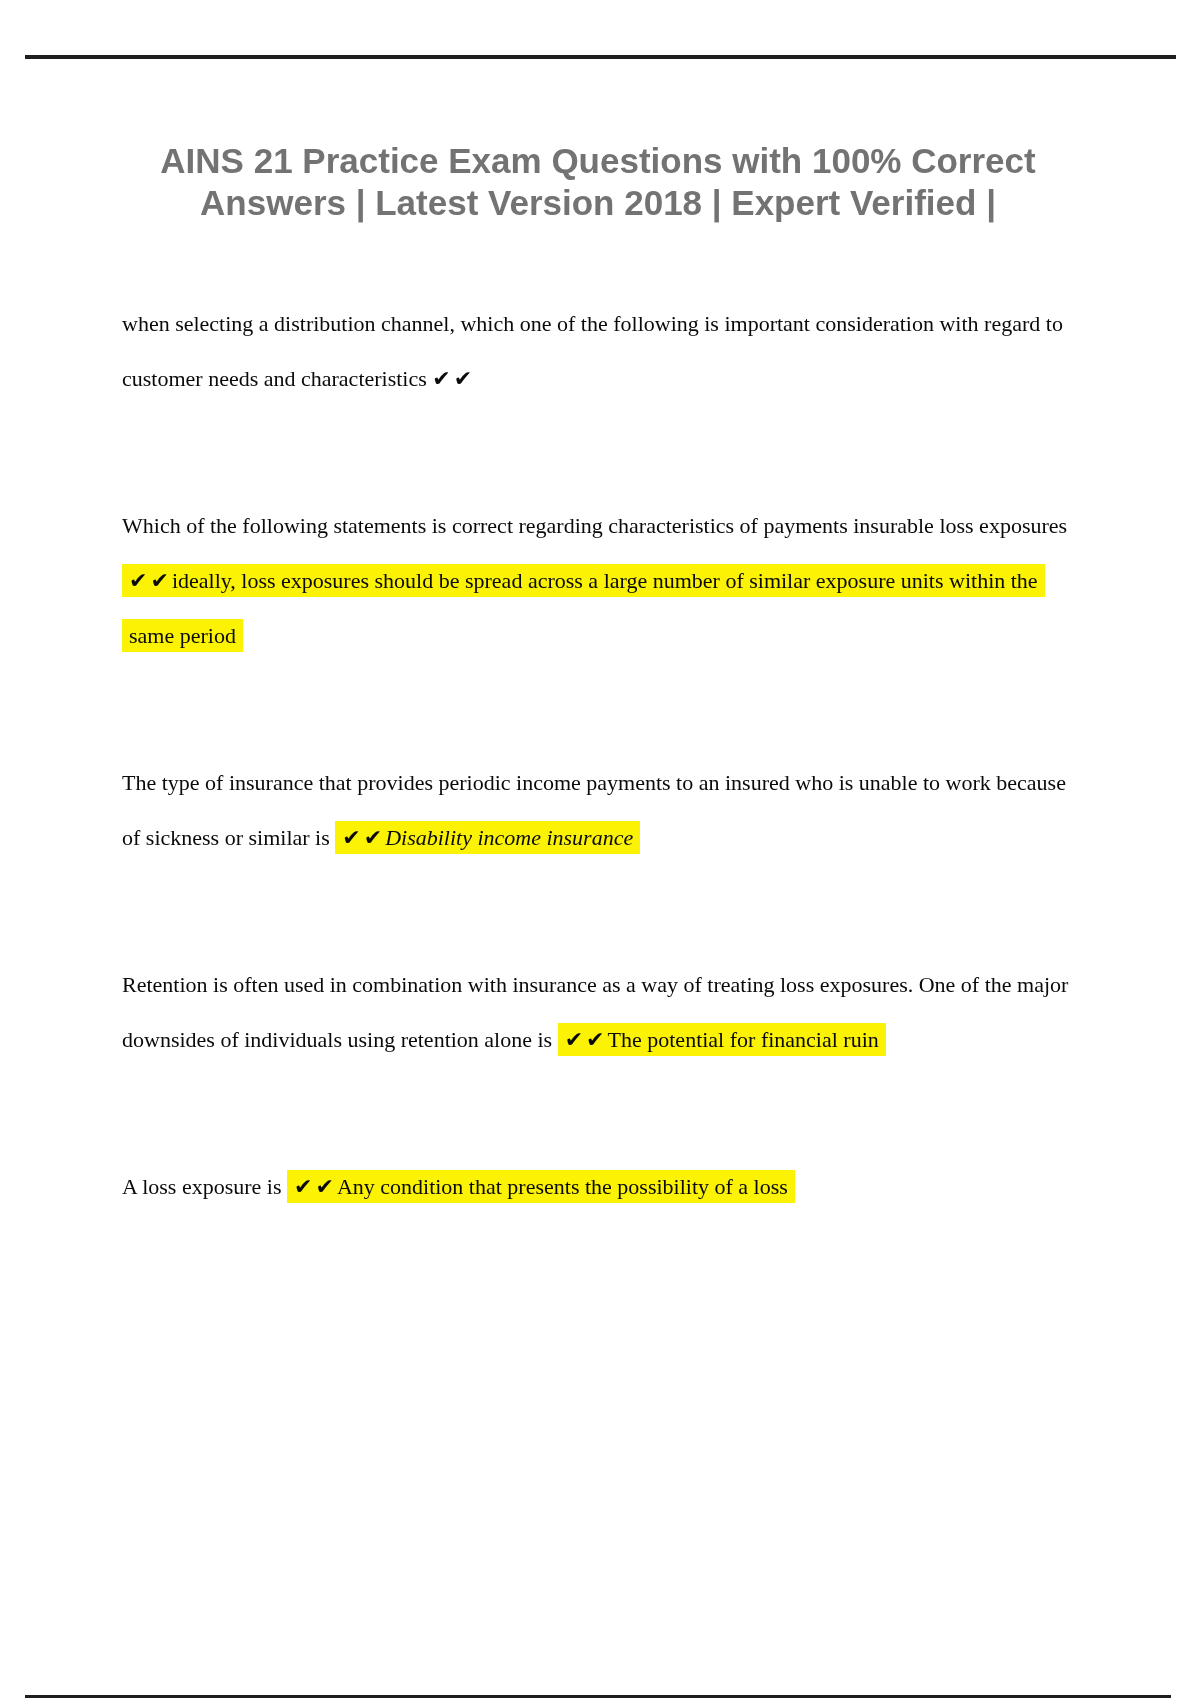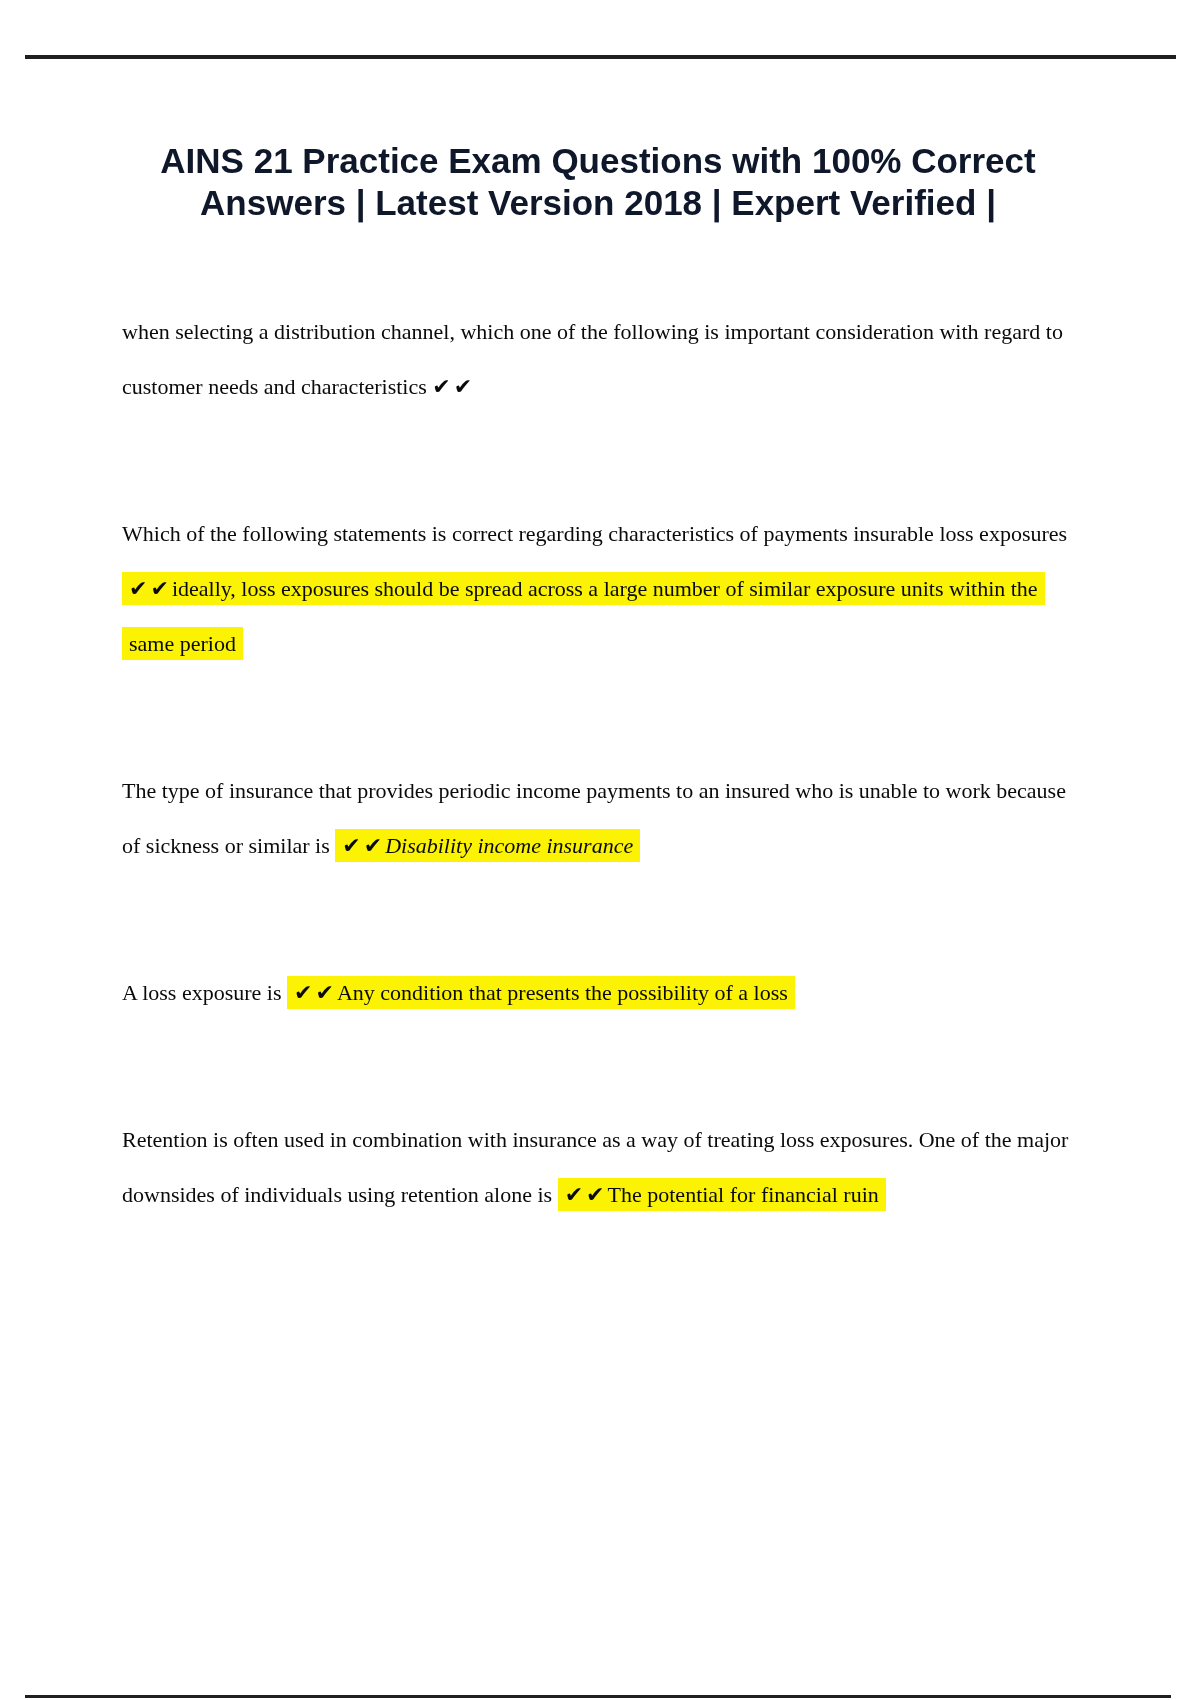--- a/index.html
+++ b/index.html
@@ -26,21 +26,21 @@
     margin: 0;
     text-align: center;
     font-family: "Liberation Sans", sans-serif;
     font-weight: 700;
     font-size: 35px;
     line-height: 42px;
     color: #262d3c;
   }
   .content {
     position: absolute;
-    top: 304px;
+    top: 296px;
     left: 122px;
     width: 966px;
     font-size: 22px;
     line-height: 55px;
     color: #0a0a0a;
   }
   .qa { margin: 0 0 92px 0; }
   .qa:last-child { margin-bottom: 0; }
   .marks {
     font-family: "DejaVu Sans", "Liberation Serif", serif;
@@ -56,21 +56,21 @@
     box-decoration-break: clone;
   }
 </style>
 </head>
 <body>
 
 <div class="page">
 
   <div class="rule rule-top"></div>
 
-  <h1 class="doc-title" style="color: #0f172a;">
+  <h1 class="doc-title" style="color: #737373;">
     <div>AINS 21 Practice Exam Questions with 100% Correct</div>
     <div>Answers | Latest Version 2018 | Expert Verified |</div>
   </h1>
 
   <div class="content">
 
     <p class="qa">
       <span>when selecting a distribution channel, which one of the following is important consideration with regard to customer needs and characteristics</span>
       <span class="marks">✔✔</span>
     </p>
@@ -79,26 +79,26 @@
       <span>Which of the following statements is correct regarding characteristics of payments insurable loss exposures</span>
       <mark class="hl" style="background: rgb(251, 243, 3);"><span class="marks">✔✔</span><span>ideally, loss exposures should be spread across a large number of similar exposure units within the same period</span></mark>
     </p>
 
     <p class="qa">
       <span>The type of insurance that provides periodic income payments to an insured who is unable to work because of sickness or similar is</span>
       <mark class="hl" style="background: rgb(251, 243, 3); font-style: italic;"><span class="marks">✔✔</span><span>Disability income insurance</span></mark>
     </p>
 
     <p class="qa">
-      <span>A loss exposure is</span>
-      <mark class="hl" style="background: rgb(251, 243, 3);"><span class="marks">✔✔</span><span>Any condition that presents the possibility of a loss</span></mark>
+      <span>Retention is often used in combination with insurance as a way of treating loss exposures. One of the major downsides of individuals using retention alone is</span>
+      <mark class="hl" style="background: rgb(251, 243, 3);"><span class="marks">✔✔</span><span>The potential for financial ruin</span></mark>
     </p>
 
     <p class="qa">
-      <span>Retention is often used in combination with insurance as a way of treating loss exposures. One of the major downsides of individuals using retention alone is</span>
-      <mark class="hl" style="background: rgb(251, 243, 3);"><span class="marks">✔✔</span><span>The potential for financial ruin</span></mark>
+      <span>A loss exposure is</span>
+      <mark class="hl" style="background: rgb(251, 243, 3);"><span class="marks">✔✔</span><span>Any condition that presents the possibility of a loss</span></mark>
     </p>
 
   </div>
 
   <div class="rule rule-bottom"></div>
 
 </div>
 
 </body></html>

